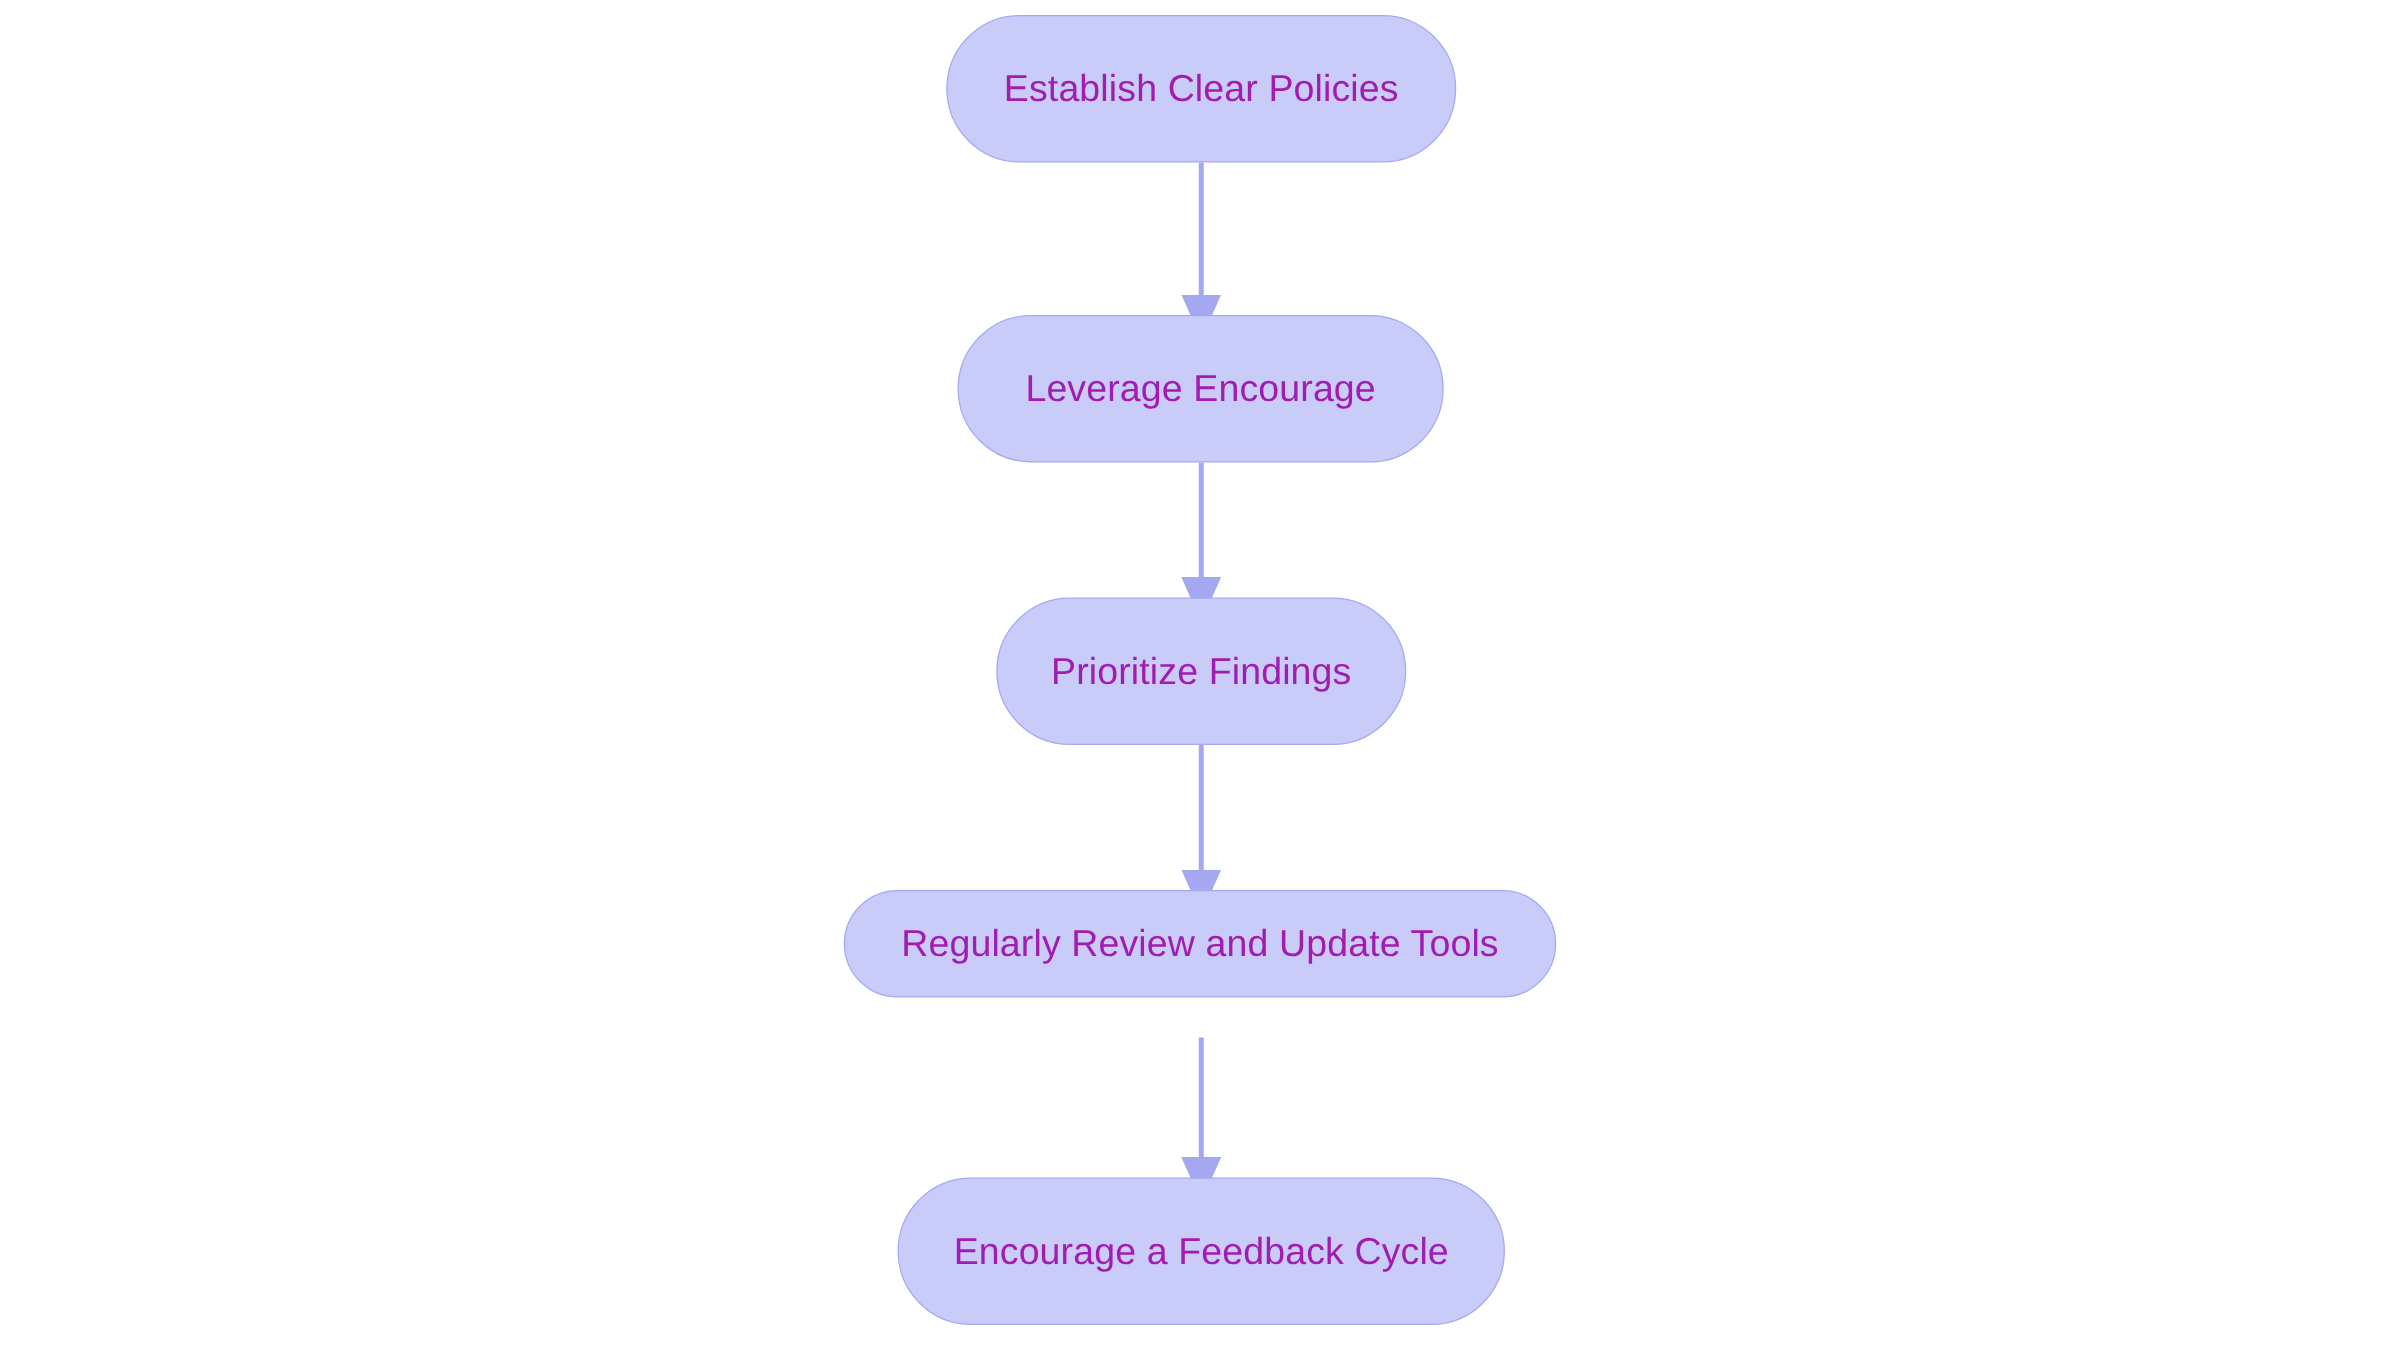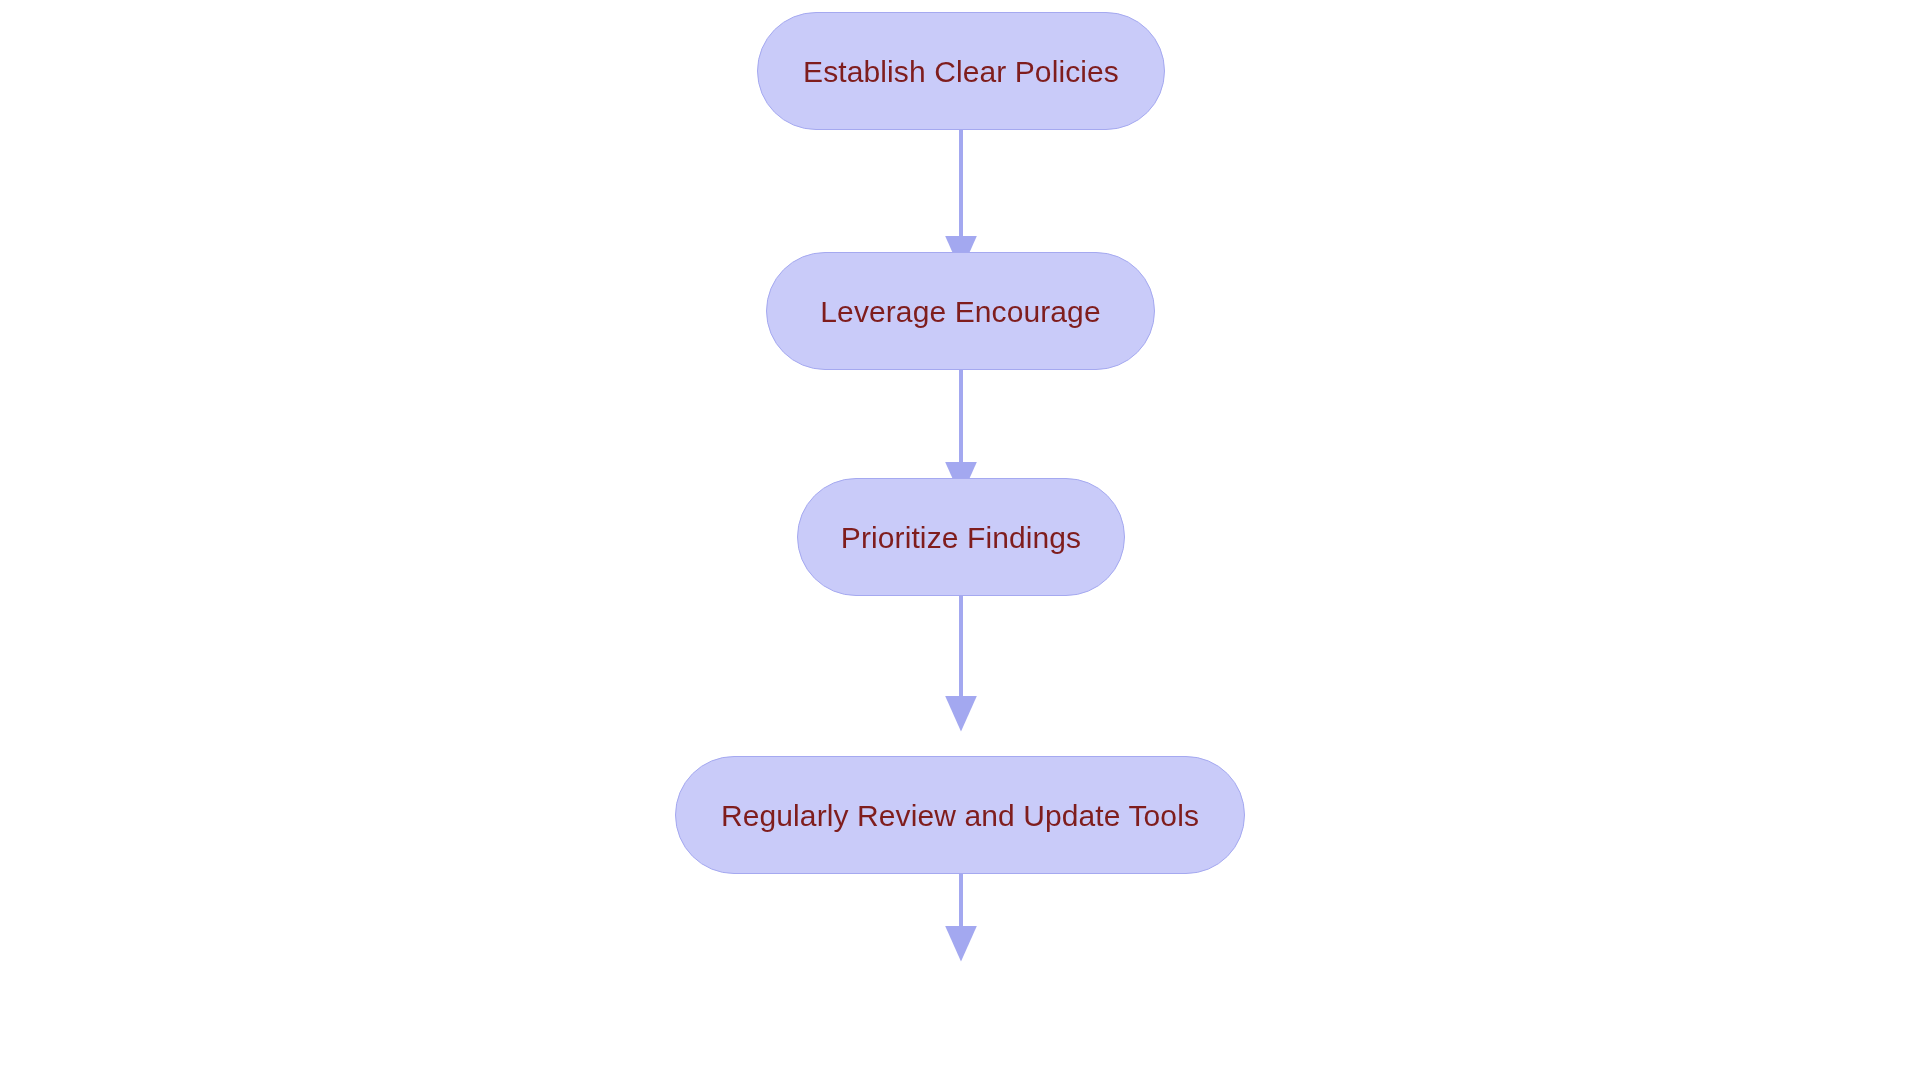--- a/index.html
+++ b/index.html
@@ -31,21 +31,21 @@
     box-sizing: border-box;
     display: flex;
     align-items: center;
     justify-content: center;
     background: #c9cbf9;
     border: 1.6px solid #a5a9f0;
     border-radius: 999px;
     z-index: 2;
   }
   .node-label {
-    color: #7f1d1d;
+    color: #a21caf;
     font-family: "Liberation Sans", sans-serif;
     font-size: 30px;
     font-weight: 400;
     letter-spacing: 0.1px;
     line-height: 1.1;
     white-space: nowrap;
     text-align: center;
     user-select: none;
   }
 </style>
@@ -75,18 +75,21 @@
   </div>
 
   <div class="node" style="left:766px; top:252px; width:389px; height:118px;">
     <span class="node-label">Leverage Encourage</span>
   </div>
 
   <div class="node" style="left:797px; top:478px; width:328px; height:118px;">
     <span class="node-label">Prioritize Findings</span>
   </div>
 
-  <div class="node" style="left:675px; top:712px; width:570px; height:118px;margin-top:44px;">
+  <div class="node" style="left:675px; top:712px; width:570px; height:86px;">
     <span class="node-label">Regularly Review and Update Tools</span>
   </div>
 
+  <div class="node" style="left:718px; top:942px; width:486px; height:118px;">
+    <span class="node-label">Encourage a Feedback Cycle</span>
+  </div>
 
 </div>
 
 </body></html>

